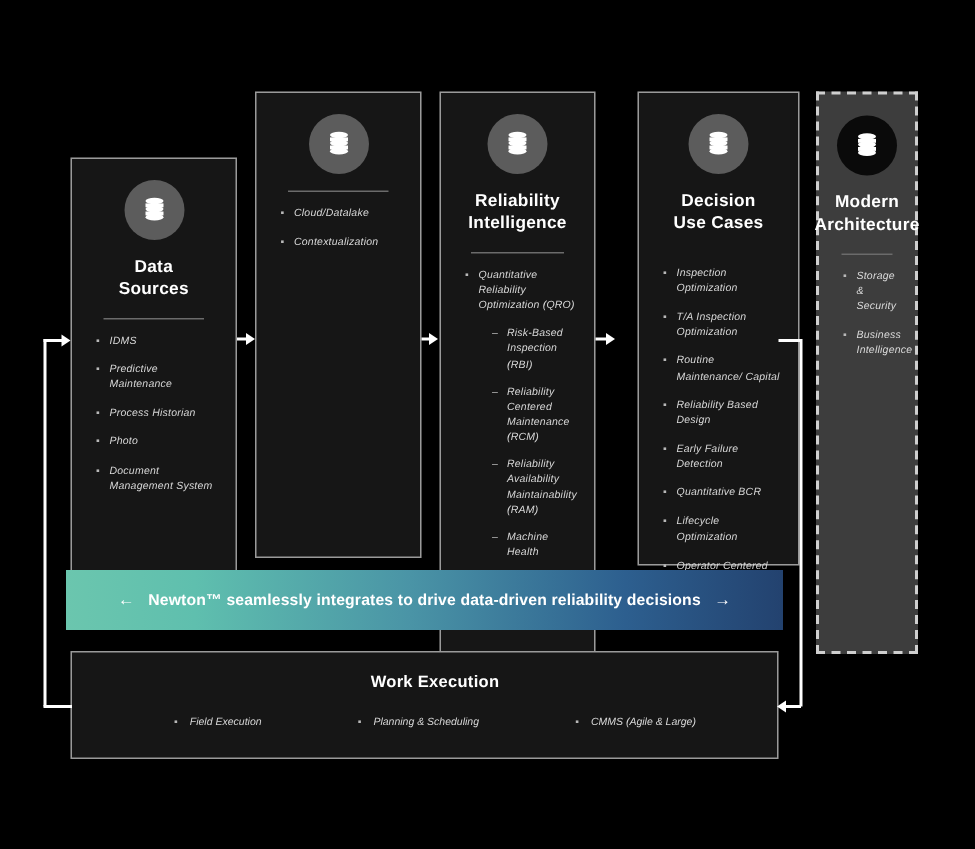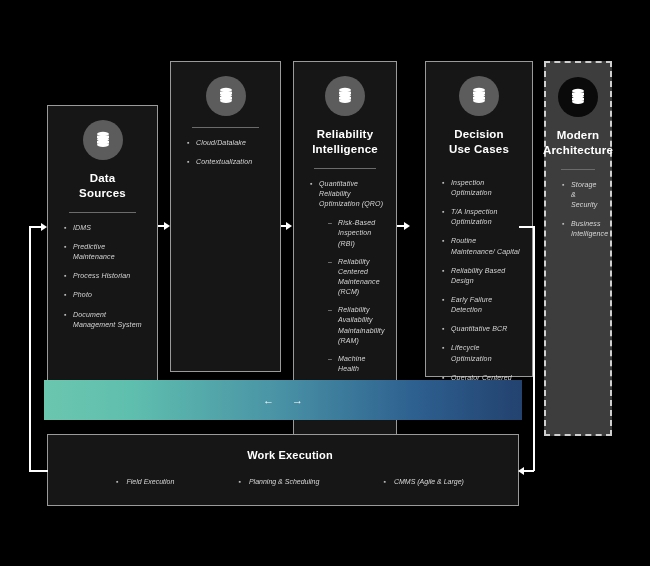--- a/index.html
+++ b/index.html
@@ -315,20 +315,21 @@
         </div>
         <div class="bullet">
           <span class="dot">▪</span>
           <span>Business Intelligence</span>
         </div>
       </div>
   </div>
 
   <div id="banner" style="left:44px; top:380px; width:478px; height:40px;">
     <span class="arrow-l">←</span>
+    <span>Newton™ seamlessly integrates to drive data-driven reliability decisions</span>
     <span class="arrow-r">→</span>
   </div>
 
   <div id="work" style="left:47px; top:434px; width:472px; height:72px;padding-left:14px;">
     <div class="work-title">Work Execution</div>
     <div class="work-row">
         <div class="work-item">
           <span class="dot">▪</span>
           <span>Field Execution</span>
         </div>

